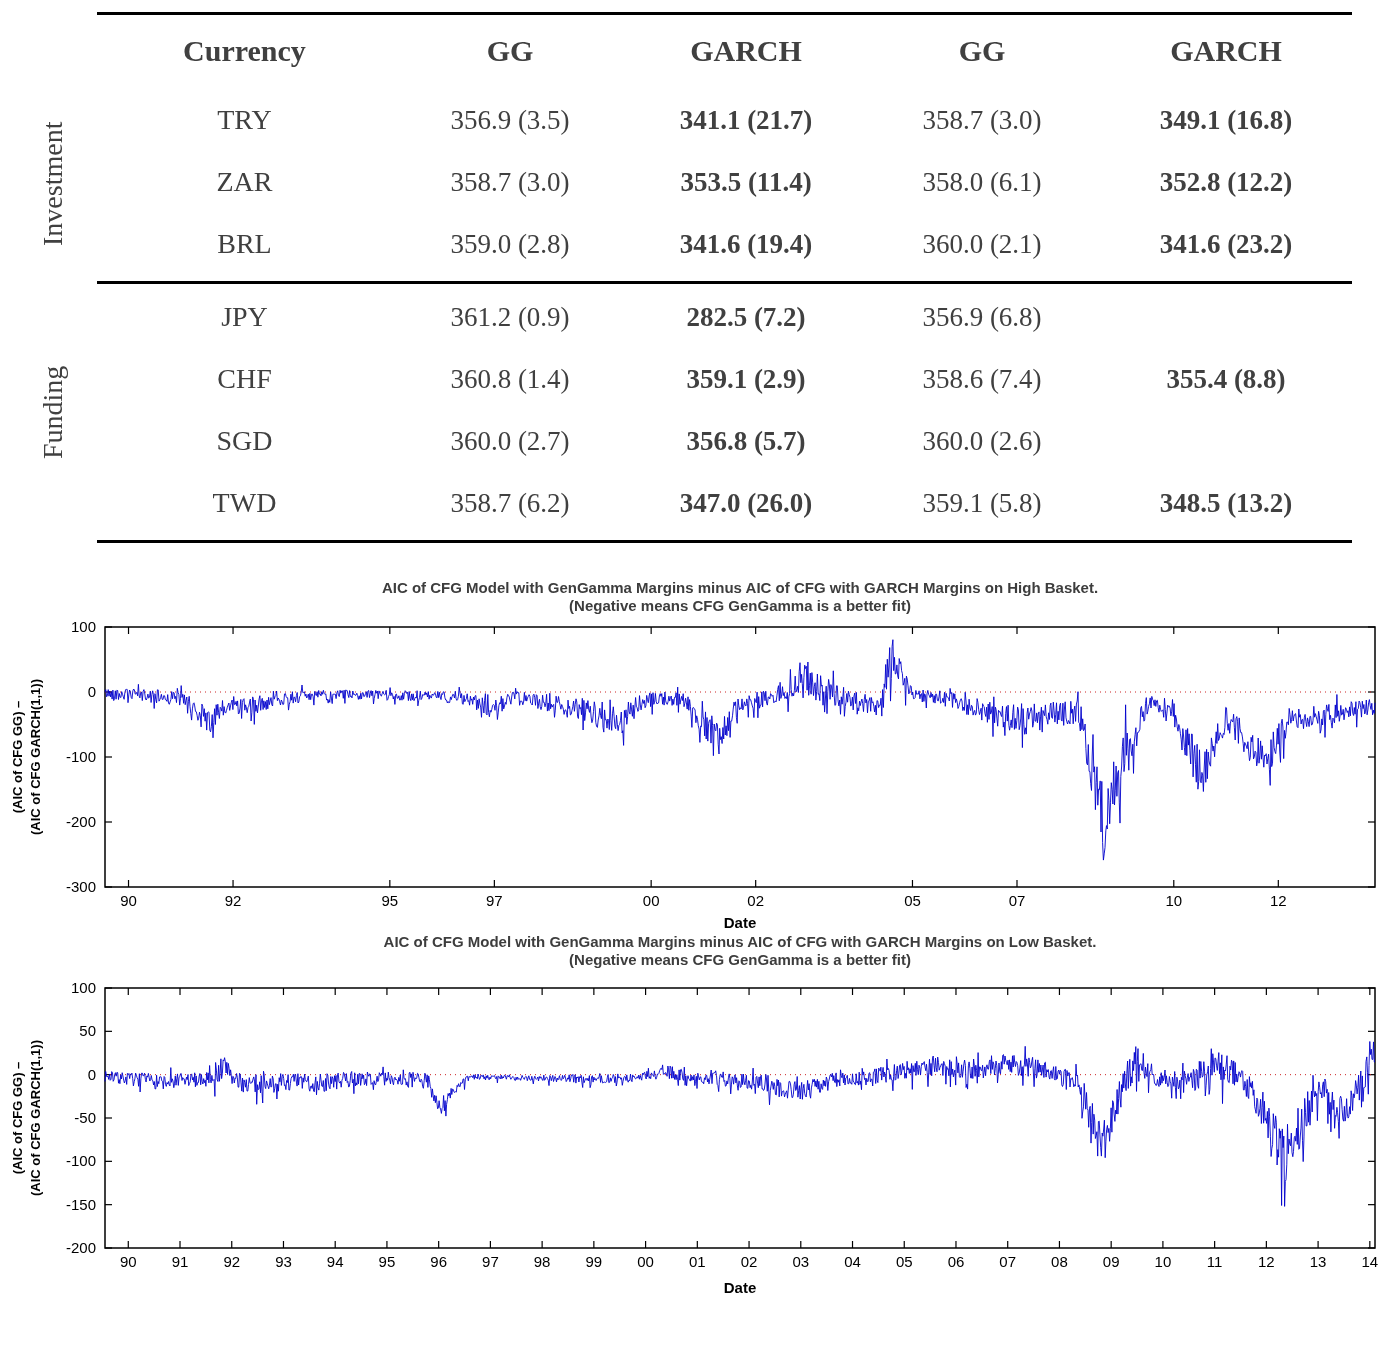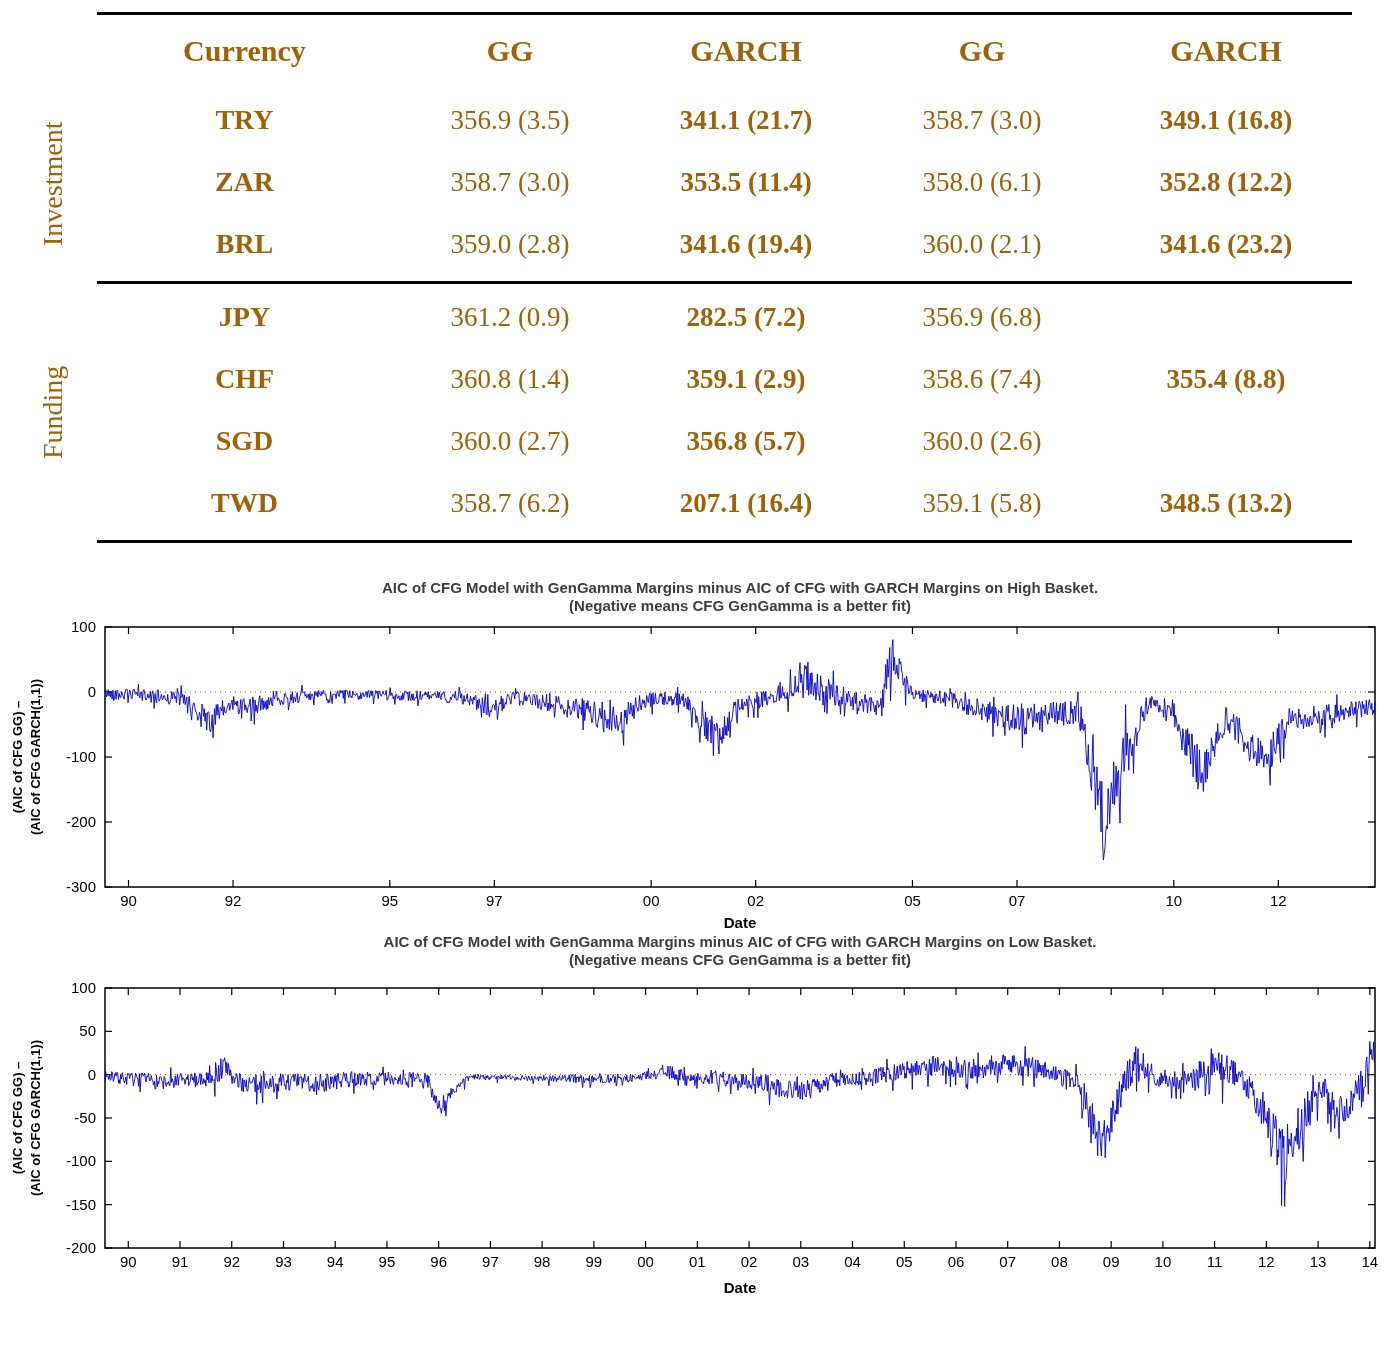--- a/index.html
+++ b/index.html
@@ -1,22 +1,22 @@
 <!DOCTYPE html>
 <html><head>
 <meta charset="utf-8">
 <style>
   html,body{margin:0;padding:0;background:#fff;}
   .page{position:relative;width:1399px;height:1354px;overflow:hidden;background:#fff;}
-  .tbl{position:relative;margin:12px 0 8px 97px;width:1255px;font-family:"Liberation Serif",serif;color:#a16207;}
+  .tbl{position:relative;margin:12px 0 8px 97px;width:1255px;font-family:"Liberation Serif",serif;color:#404040;}
   .rule{height:3px;background:#000;}
   .hdr{display:grid;grid-template-columns:295px 236px 236px 236px 252px;height:72px;align-items:center;text-align:center;font-weight:700;font-size:30px;}
   .group{position:relative;padding:2px 0 6px;}
   .row{display:grid;grid-template-columns:295px 236px 236px 236px 252px;height:62px;align-items:center;text-align:center;font-size:27px;}
-  .cell.currency{font-weight:700;font-size:28px;}
+  .cell.currency{font-weight:400;font-size:28px;}
   .cell.bold{font-weight:700;}
   .rot{position:absolute;left:-64px;top:0;bottom:0;width:40px;display:flex;align-items:center;justify-content:center;
        writing-mode:vertical-rl;transform:rotate(180deg);font-size:28px;}
   .chart{display:block;margin-top:34px;}
   #chart-1{margin-top:0;}
   .ctitle{font:700 15px "Liberation Sans",sans-serif;fill:#3d3d3d;}
   .tick{font:15px "Liberation Sans",sans-serif;fill:#000;}
   .ylab{font:700 13px "Liberation Sans",sans-serif;fill:#000;}
   .xlab{font:700 15px "Liberation Sans",sans-serif;fill:#000;}
 </style>
@@ -76,21 +76,21 @@
         </div>
         <div class="row">
           <div class="cell currency">SGD</div>
           <div class="cell">360.0 (2.7)</div>
           <div class="cell bold">356.8 (5.7)</div>
           <div class="cell">360.0 (2.6)</div>
         </div>
         <div class="row">
           <div class="cell currency">TWD</div>
           <div class="cell">358.7 (6.2)</div>
-          <div class="cell bold">207.1 (16.4)</div>
+          <div class="cell bold">347.0 (26.0)</div>
           <div class="cell">359.1 (5.8)</div>
           <div class="cell bold">348.5 (13.2)</div>
         </div>
       </div>
     <div class="rule"></div>
   </div>
 
   <svg id="chart-0" class="chart" width="1399" height="356" viewBox="0 0 1399 356">
       <text x="740" y="16" text-anchor="middle" class="ctitle">AIC of CFG Model with GenGamma Margins minus AIC of CFG with GARCH Margins on High Basket.</text>
       <text x="740" y="34" text-anchor="middle" class="ctitle">(Negative means CFG GenGamma is a better fit)</text>

